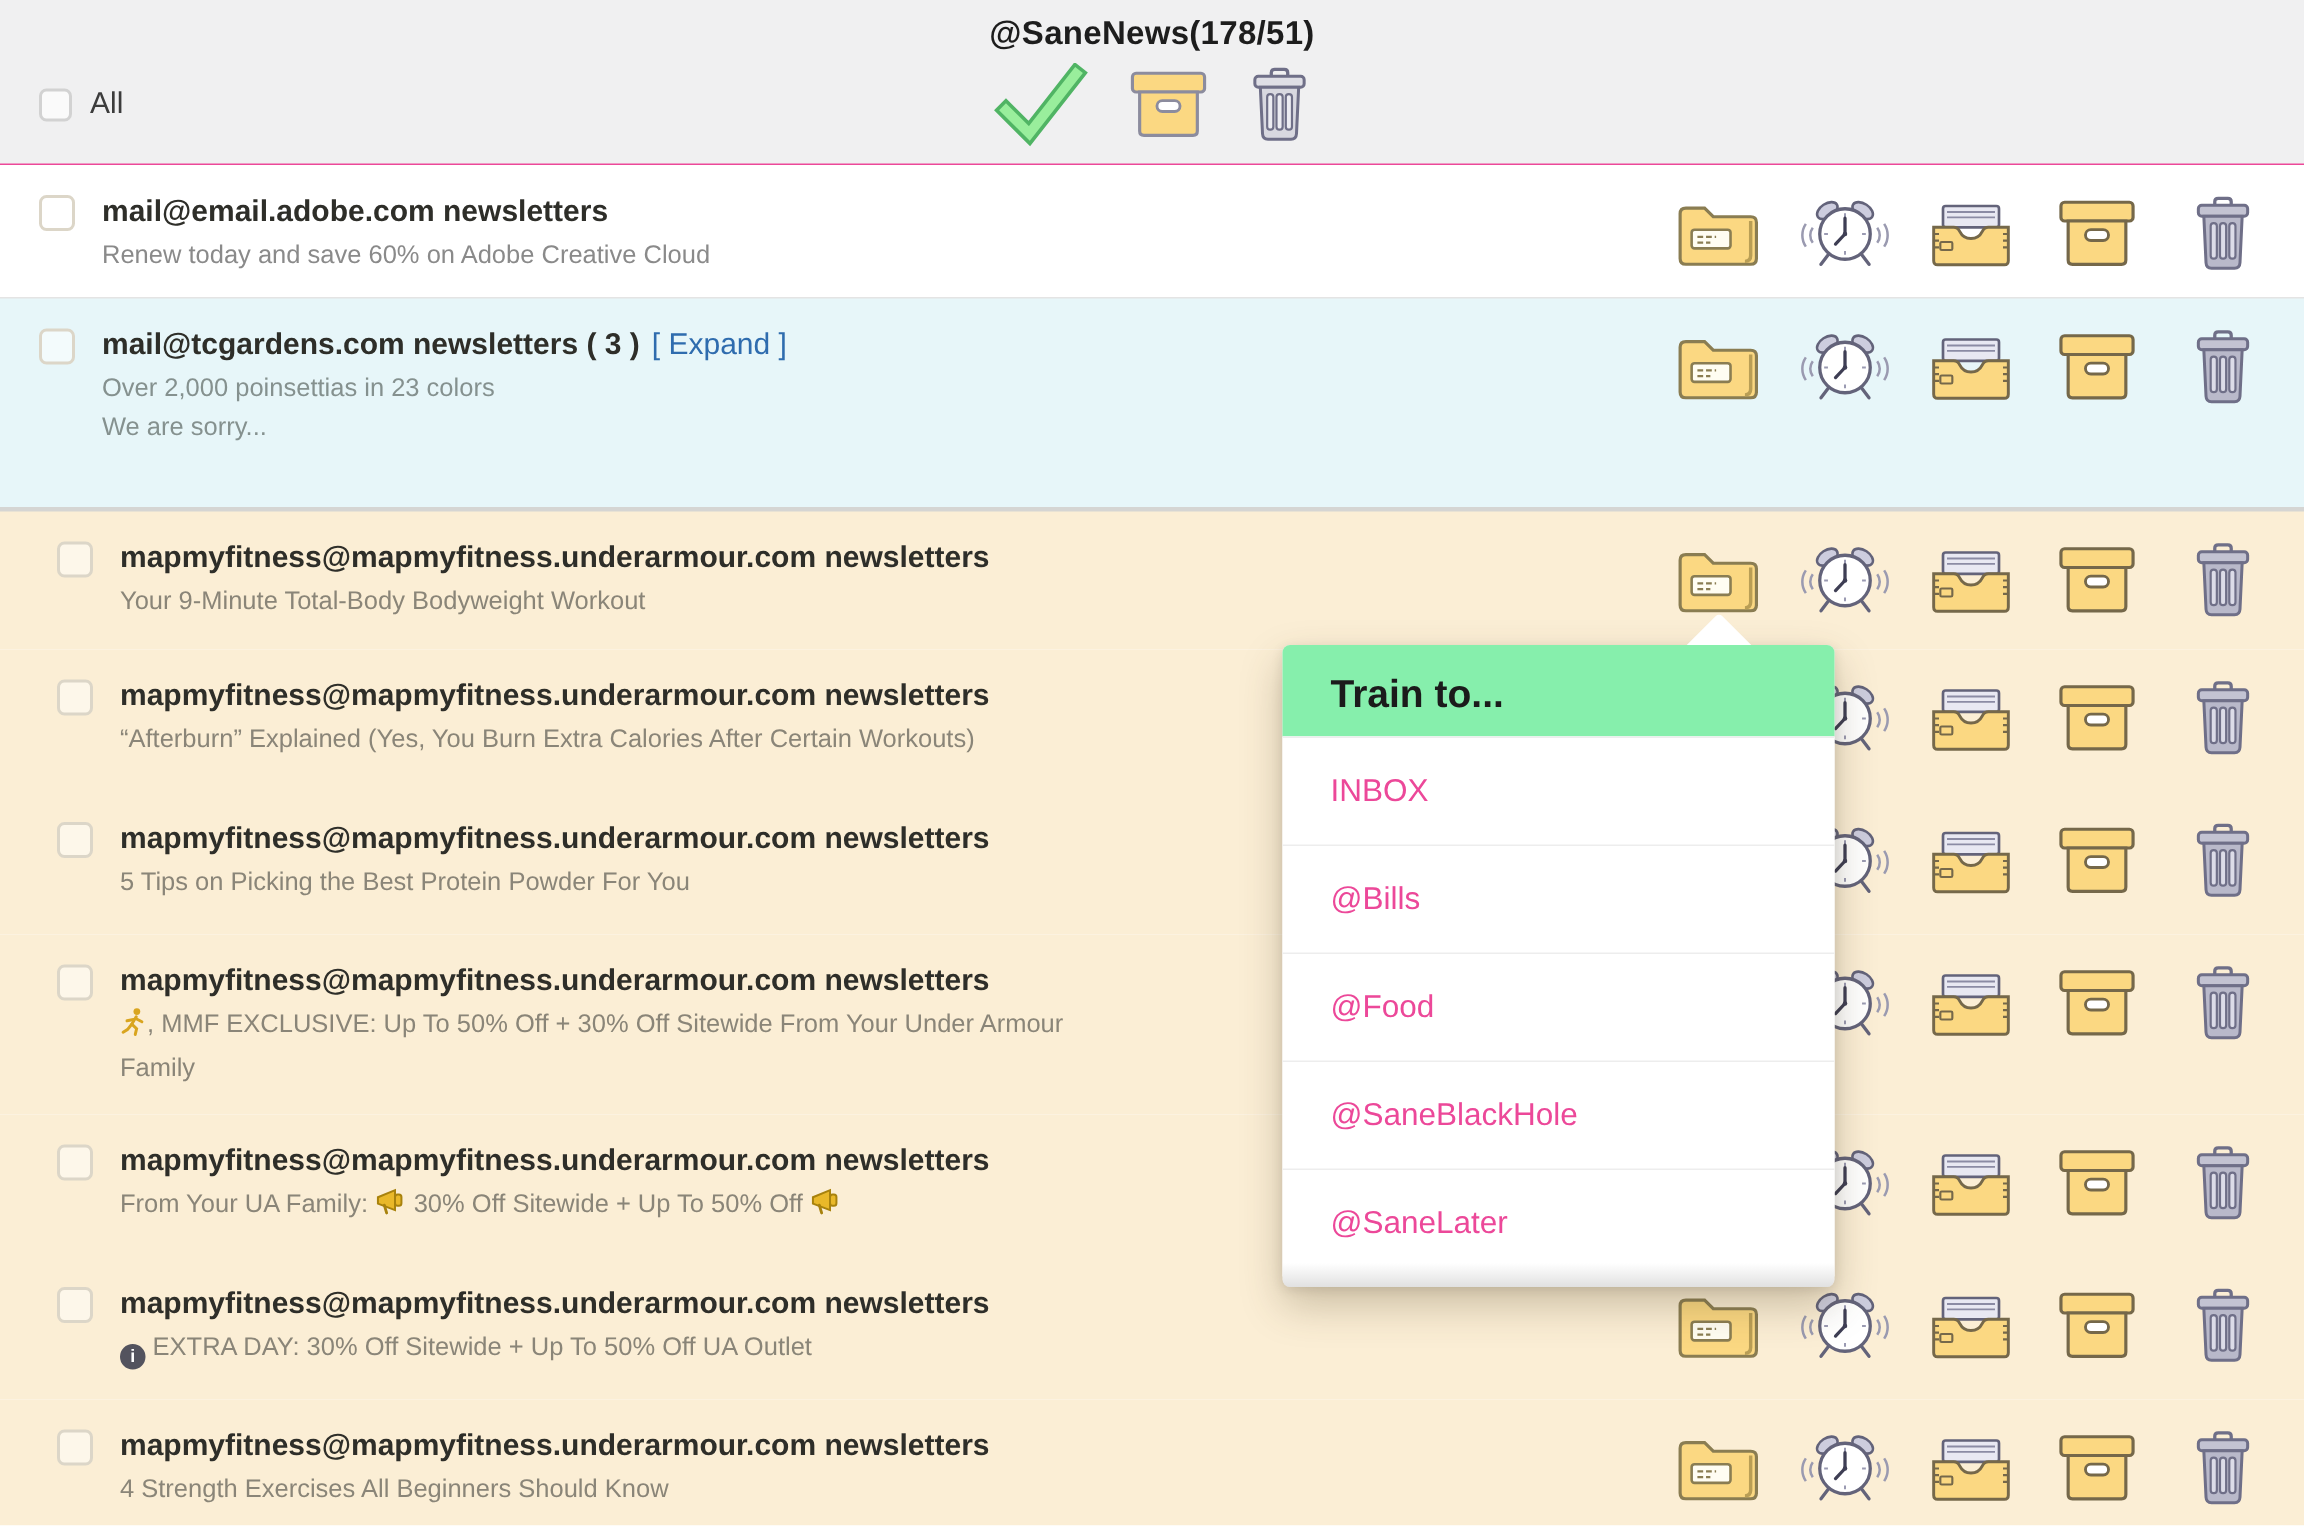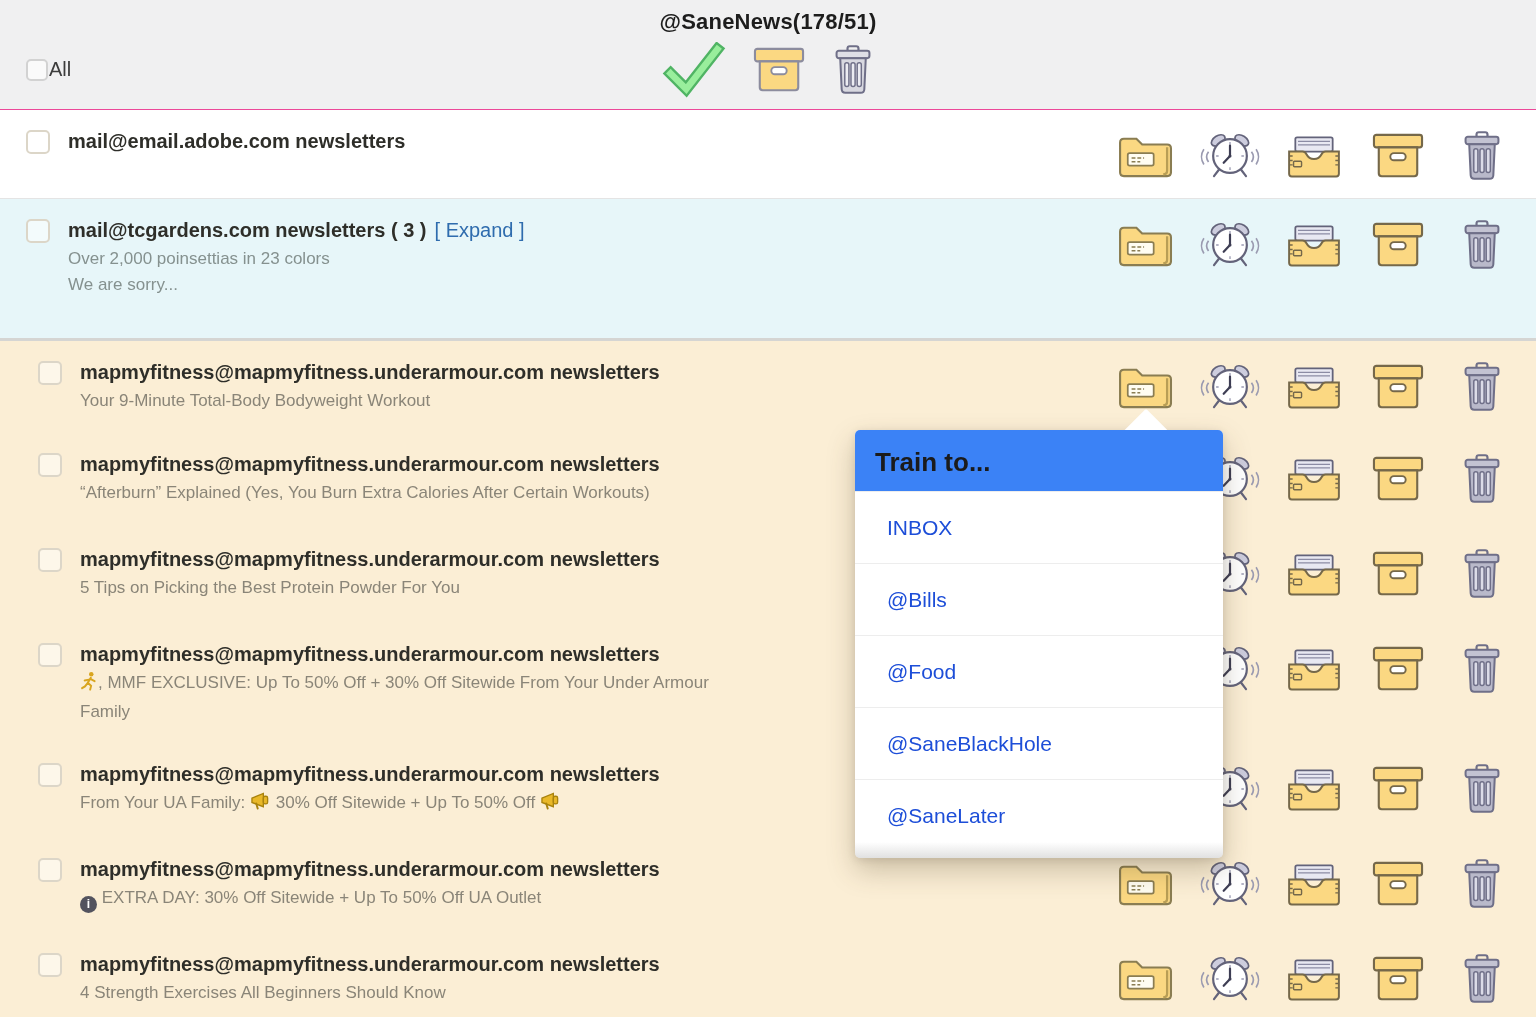--- a/index.html
+++ b/index.html
@@ -4,21 +4,21 @@
 <style>
   * { margin:0; padding:0; box-sizing:border-box; }
   html,body { width:1536px; height:1017px; }
   body { font-family:"Liberation Sans","DejaVu Sans",sans-serif; background:#fff; overflow:hidden; }
   .app { position:relative; width:1536px; height:1017px; overflow:hidden; }
 
   
   .header { position:relative; height:110px; background:#F0F0F1; border-bottom:1px solid #ec4899; }
   .header-title { position:absolute; top:9px; left:0; width:100%; text-align:center;
                   font-size:22px; font-weight:700; color:#1D1D1D; letter-spacing:.2px; }
-  .select-all { position:absolute; left:26px; top:58px; display:flex; align-items:center; gap:1px; cursor:pointer; }
+  .select-all { position:absolute; left:26px; top:58px; display:flex; align-items:center; gap:12px; cursor:pointer; }
   .select-all-label { font-size:20px; color:#3C3C3C; }
   .bulk { position:absolute; top:42px; left:50%; transform:translateX(-50%);
           display:flex; align-items:center; gap:26px; }
   .bulk-ico { display:flex; align-items:center; justify-content:center; cursor:pointer; }
   .bulk .t-body { fill:#D8D8E0; } .bulk .t-lid { fill:#DFDFE6; } .bulk .t-slat { fill:#ECECF2; }
   .bulk .box-part { stroke:#8C8C9E; }
 
   
   .checkbox { display:inline-block; width:22px; height:22px; border:2px solid #D2D2D2;
               border-radius:5px; background:rgba(255,255,255,.65); cursor:pointer; }
@@ -47,25 +47,25 @@
   .info-badge { display:inline-flex; width:17px; height:17px; border-radius:50%;
                 background:#53535E; color:#FFF; font-size:12px; font-weight:700;
                 align-items:center; justify-content:center; vertical-align:-2px; }
 
   
   .dropdown { position:absolute; left:855px; top:430px; width:368px; height:428px;
               background:#FFF; border-radius:5px; z-index:10;
               box-shadow:0 12px 28px rgba(80,65,35,.28), 0 2px 8px rgba(0,0,0,.10); }
   .dropdown-arrow { position:absolute; top:-14px; left:273px; width:36px; height:36px;
                     background:#FFF; transform:rotate(45deg); border-radius:3px; }
-  .dropdown-title { position:relative; padding:17px 20px 13px; font-size:26px; font-weight:700;
-                    color:#1B1B1B; background:#3b82f6; border-radius:5px 5px 0 0; }
+  .dropdown-title { position:relative; padding:17px 32px 13px; font-size:26px; font-weight:700;
+                    color:#1B1B1B; background:#86efac; border-radius:5px 5px 0 0; }
   .train-list { list-style:none; position:relative; background:#FFF; }
   .train-item { height:72px; display:flex; align-items:center; padding:0 32px;
-                font-size:21px; color:#1d4ed8; border-top:1px solid #EDEDED; cursor:pointer; }
+                font-size:21px; color:#ec4899; border-top:1px solid #EDEDED; cursor:pointer; }
   .dropdown::after { content:""; position:absolute; left:0; right:0; bottom:0; height:16px;
                      border-radius:0 0 5px 5px; pointer-events:none;
                      background:linear-gradient(to bottom, rgba(255,255,255,0), rgba(188,188,188,.45)); }
 </style>
 </head>
 <body>
 
 <div class="app">
 
   <header class="header">
@@ -105,20 +105,23 @@
 
   <div id="rows">
     <div class="row bg-white" style="height: 88px;">
       <div class="cb-col">
         <span class="checkbox row-cb"></span>
       </div>
       <div class="row-main">
         <div class="sender-line">
           <span class="sender">mail@email.adobe.com newsletters</span>
         </div>
+        <div class="subjects">
+            <div class="subject">Renew today and save 60% on Adobe Creative Cloud</div>
+          </div>
       </div>
       <div class="row-actions">
           <div class="action">
             <svg width="62" height="48" viewBox="0 0 64 50">
               <path d="M5 11 q0-4 4-4 h13 l6 6 h26 q4 0 4 4 v25 q0 4 -4 4 H9 q-4 0 -4 -4 z" fill="#FBD882" stroke="#8A7D52" stroke-width="2.2"></path>
               <path d="M54 16 v24 q0 4 -4 4" fill="none" stroke="#B99E55" stroke-width="2.4"></path>
               <rect x="13" y="22" width="27" height="13" rx="2" fill="#FFFDF2" stroke="#8A7D52" stroke-width="1.8"></rect>
               <path d="M17 27 h13 M17 31 h9" stroke="#8A7D52" stroke-width="1.5" stroke-dasharray="4 2"></path>
             </svg>
           </div>

